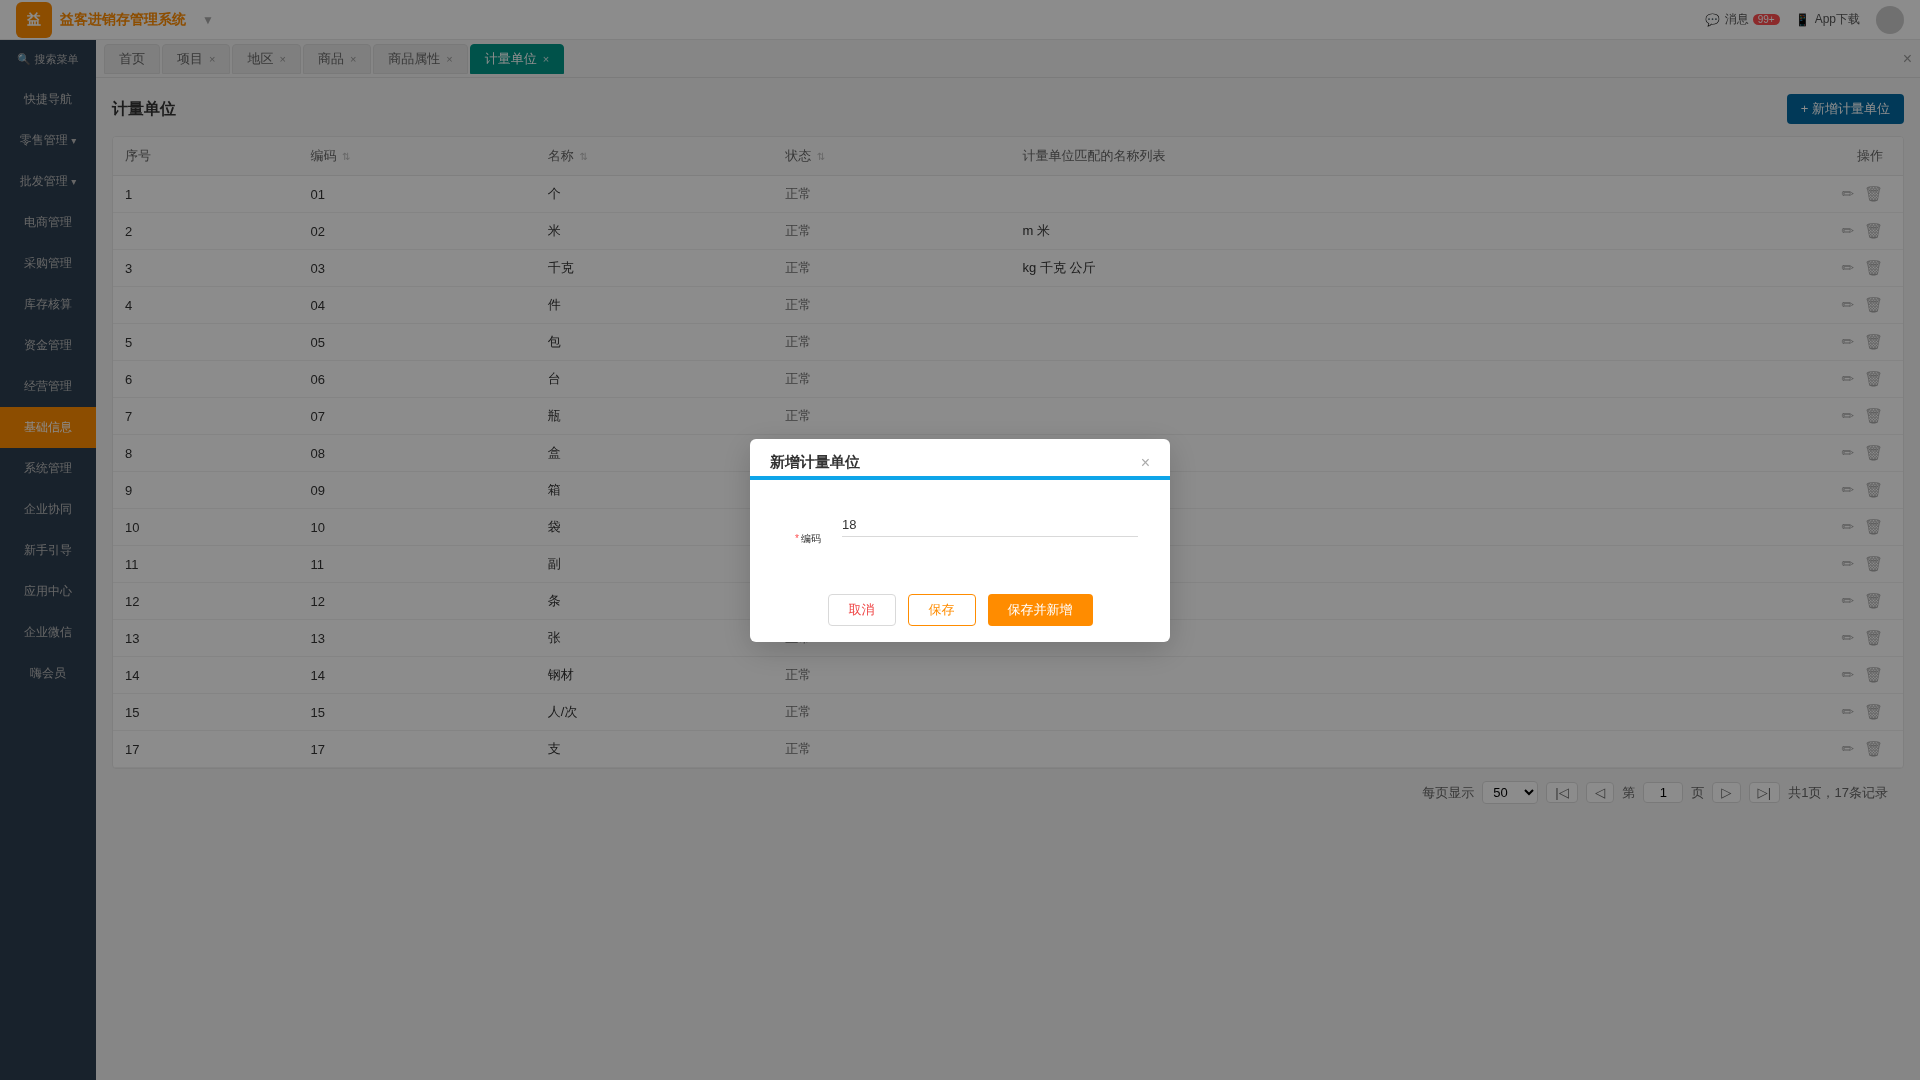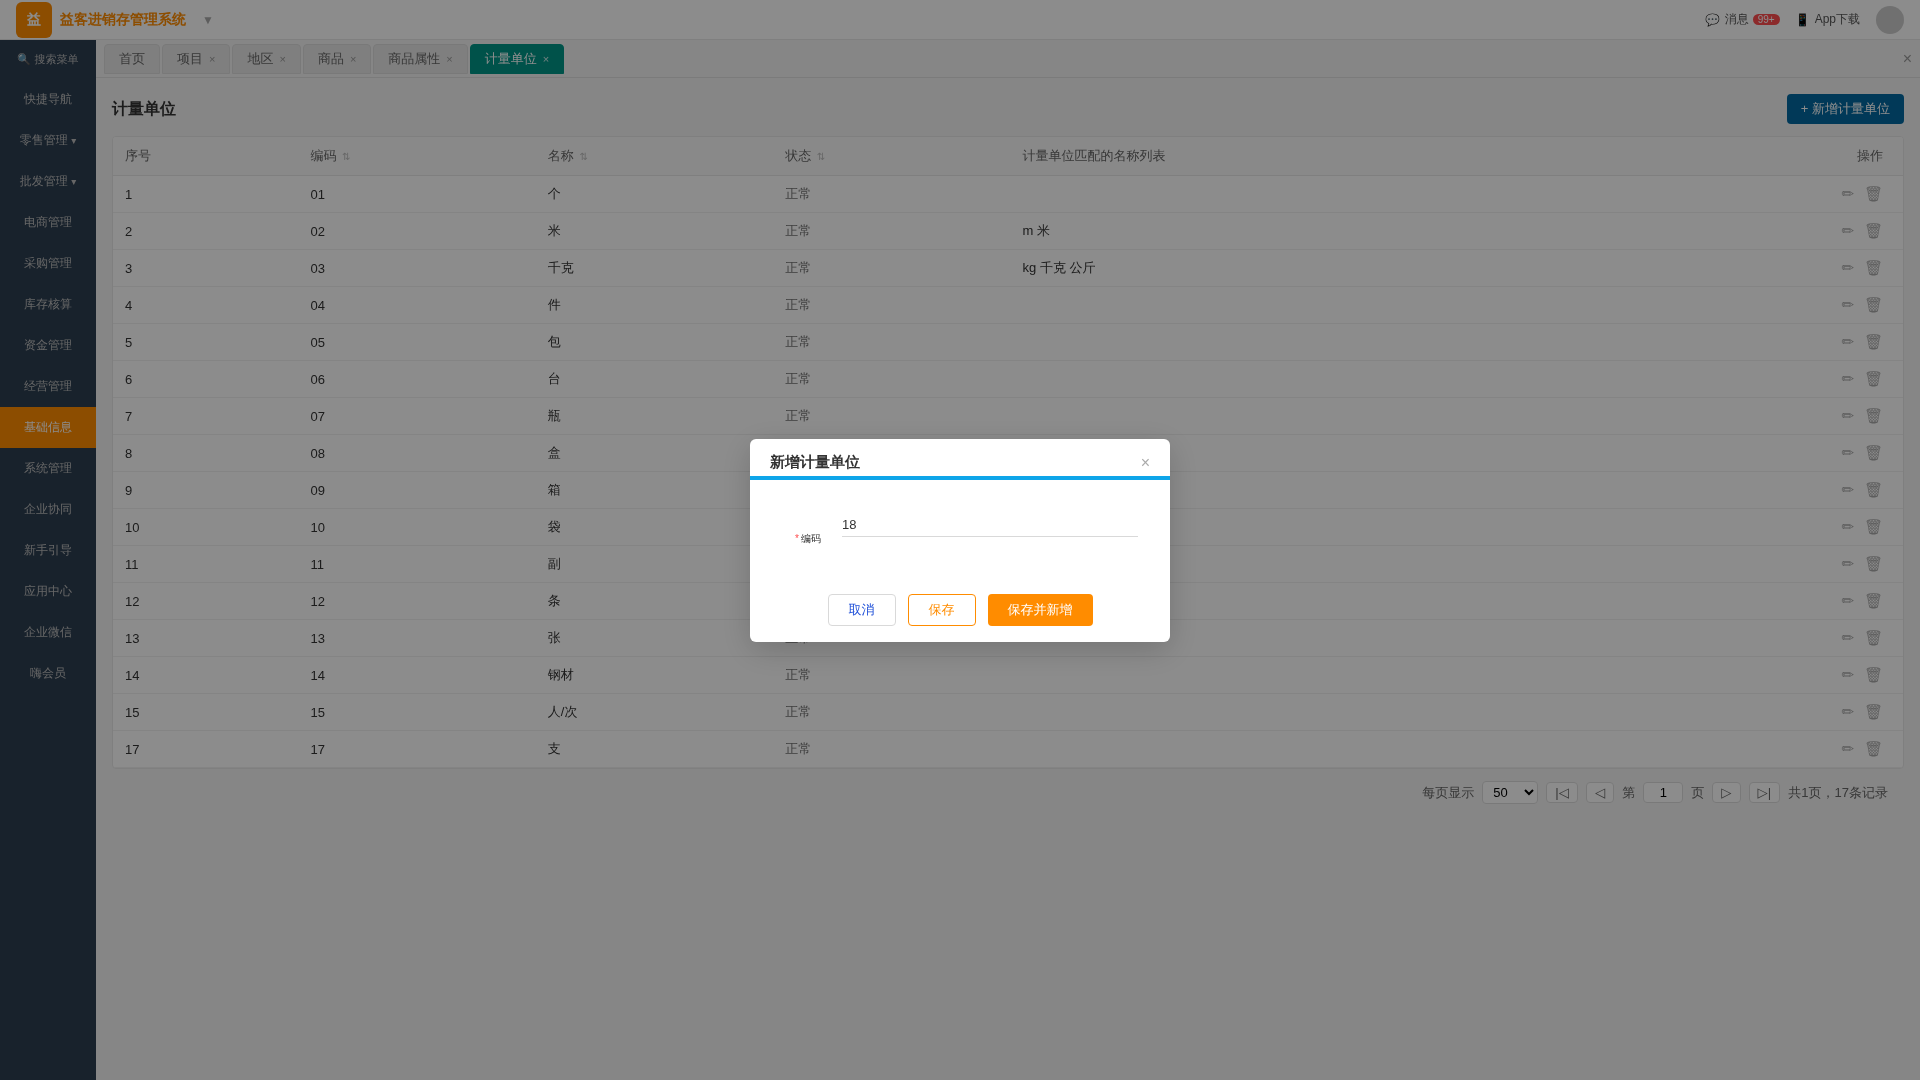--- a/index.html
+++ b/index.html
@@ -327,21 +327,21 @@
     }
     .modal-footer {
       padding: 12px 20px 16px;
       display: flex;
       justify-content: center;
       gap: 12px;
     }
     .btn-cancel {
       border: 1px solid #d9d9d9;
       background: white;
-      color: #1d4ed8;
+      color: #ef4444;
       border-radius: 4px;
       padding: 6px 20px;
       cursor: pointer;
       font-size: 13px;
     }
     .btn-save {
       border: 1px solid #ff8c00;
       background: white;
       color: #ff8c00;
       border-radius: 4px;

